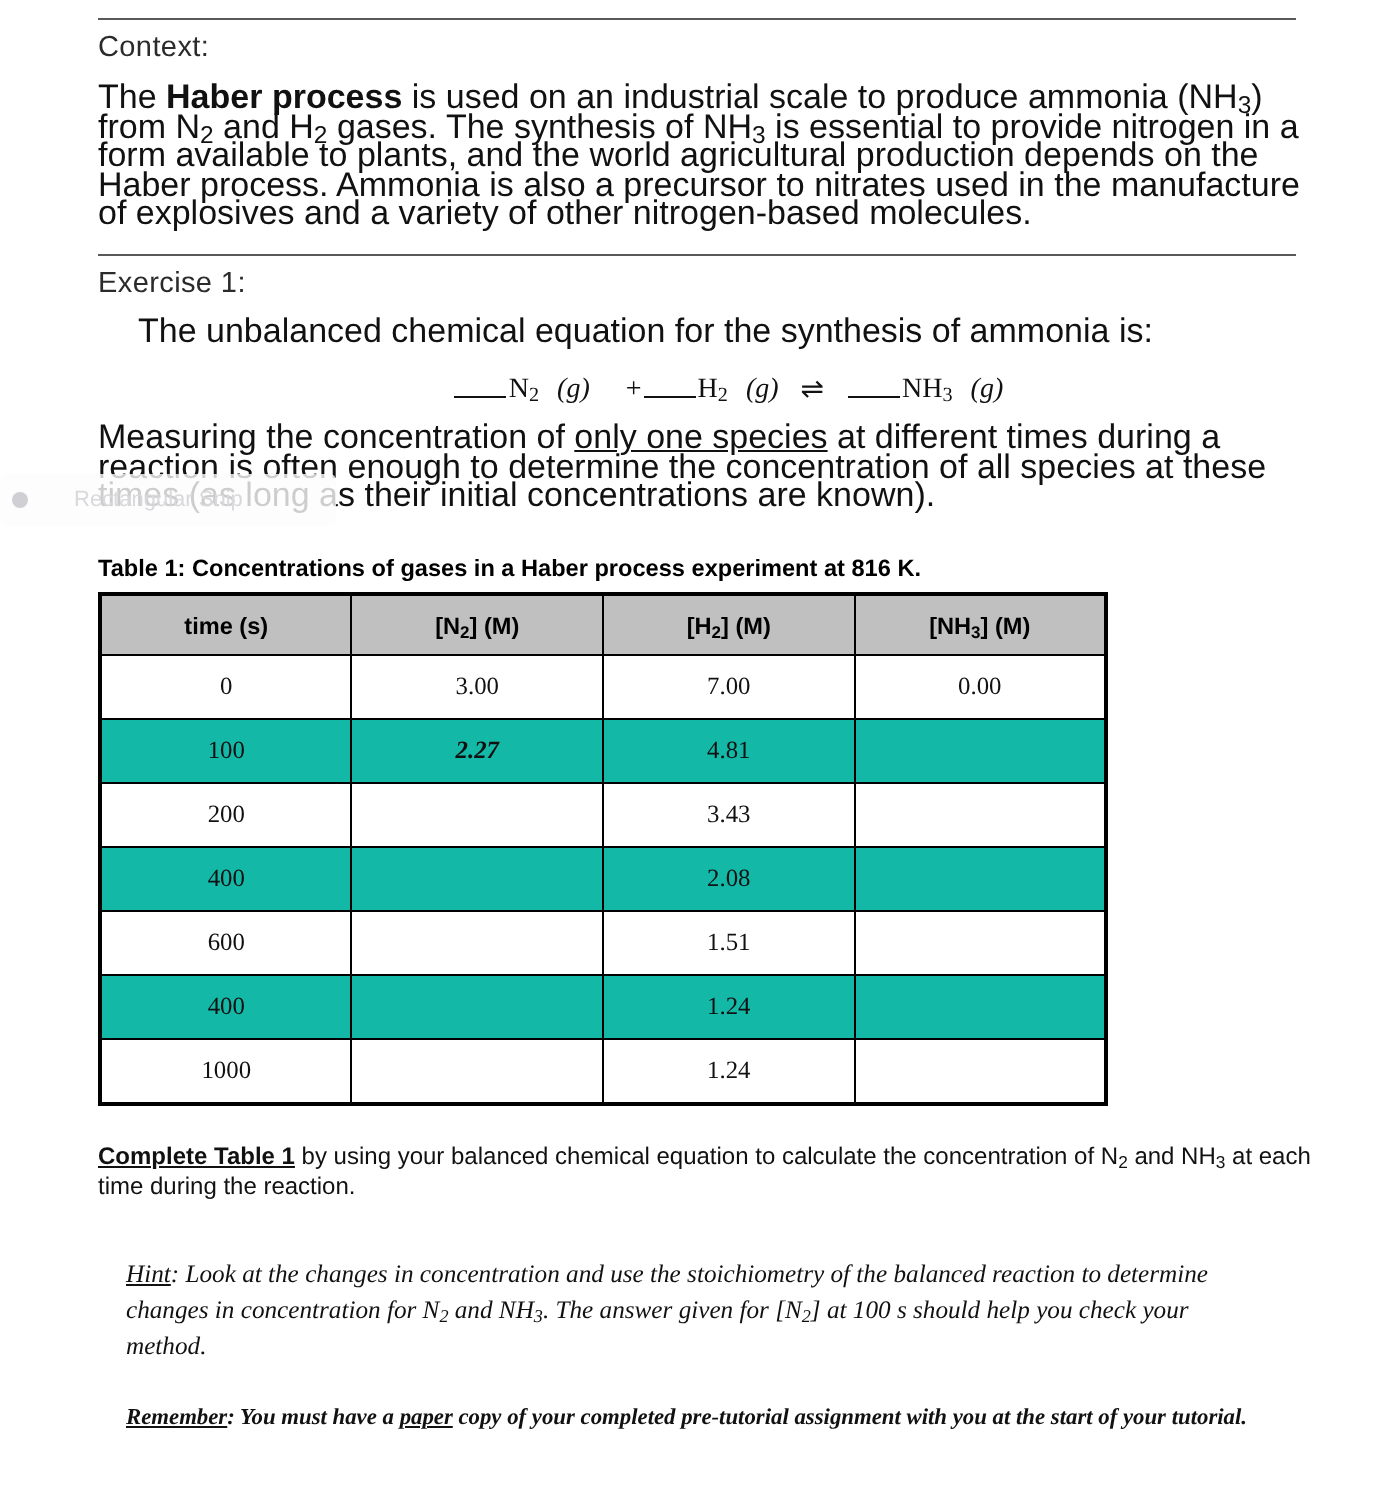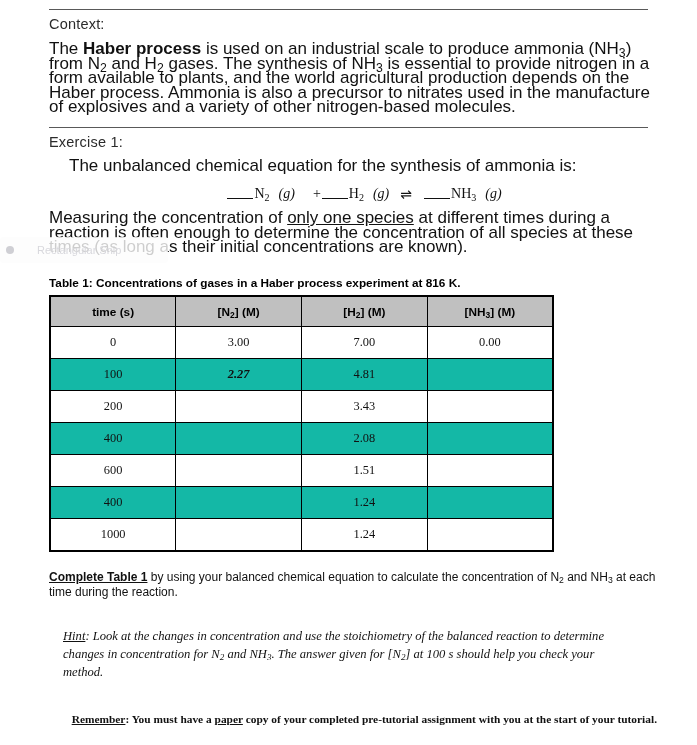--- a/index.html
+++ b/index.html
@@ -144,27 +144,27 @@
     line-height: 18px;
     color: #111;
     margin: 28px 0 0 0;
     padding-left: 14px;
     padding-right: 28px;
   }
   .hint .bi { font-weight: normal; font-style: italic; }
 
   .remember {
     font-family: "Liberation Serif", serif;
+    font-style: italic;
     font-weight: bold;
     font-size: 11.4px;
     line-height: 15px;
     color: #111;
-    margin: 31px 0 0 0;
+    margin: 20px 0 0 0;
     padding-left: 14px;
-    text-align: right;
   }
 
   
   .snip-overlay {
     position: absolute;
     left: 0px;
     top: 228px;
     width: 168px;
     height: 26px;
     background: rgba(252, 252, 253, 0.80);

